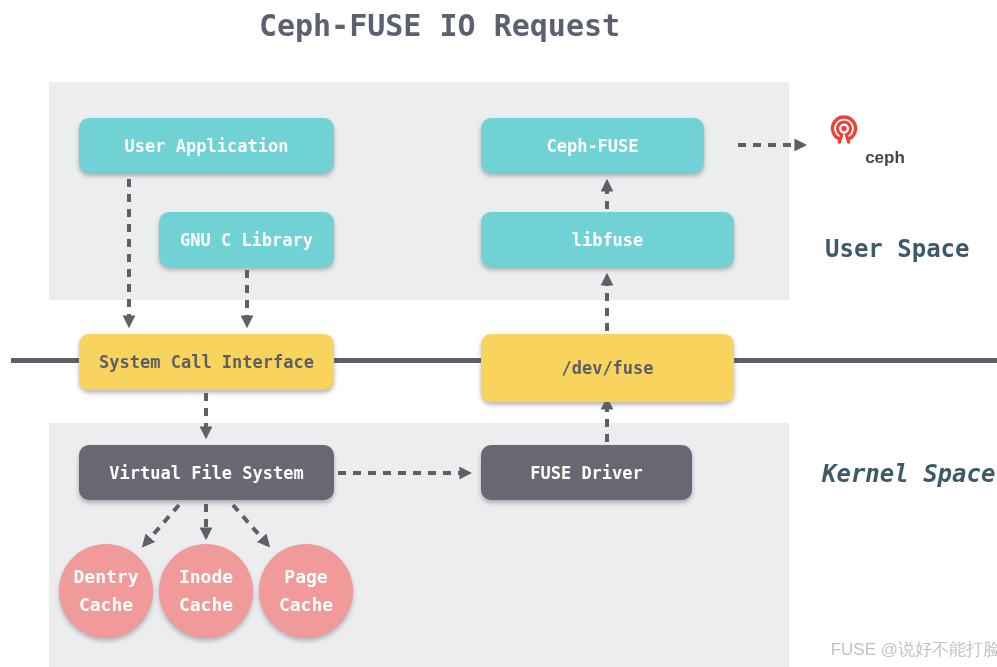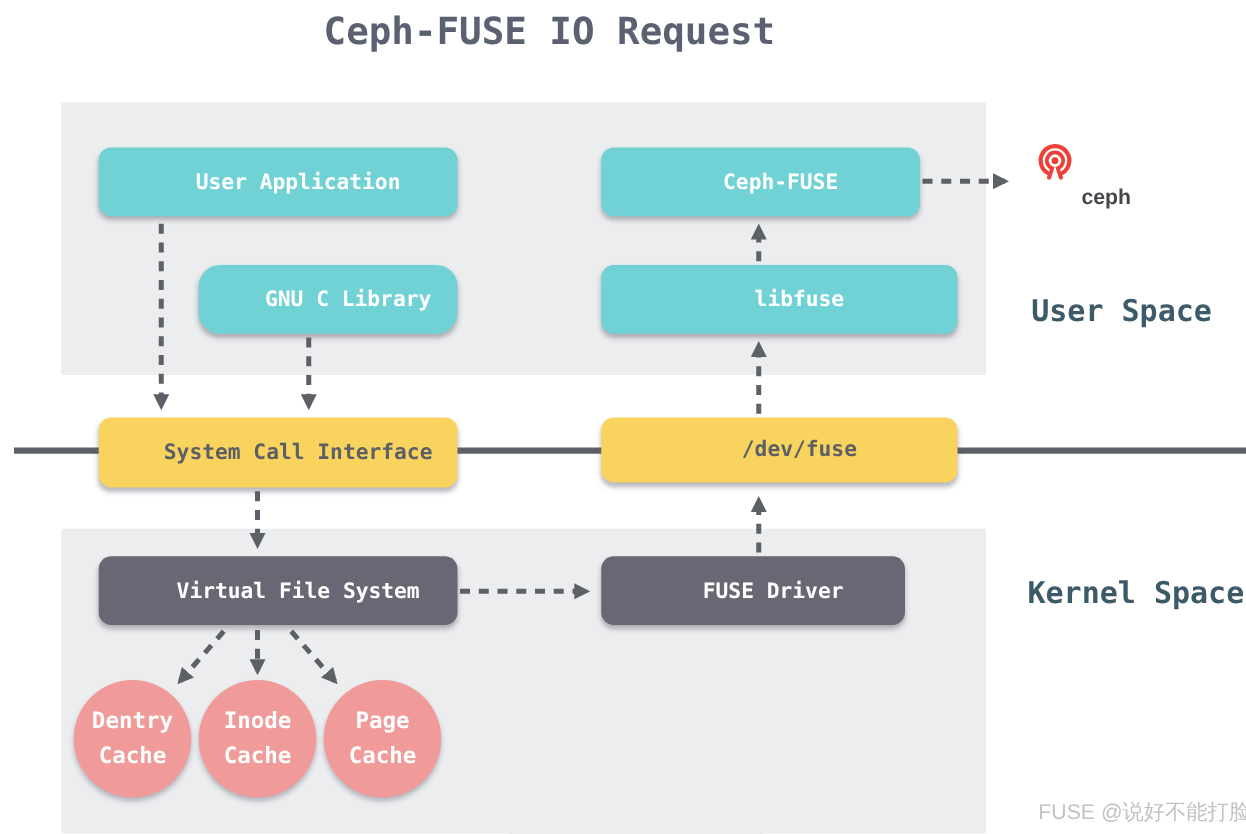--- a/index.html
+++ b/index.html
@@ -3,21 +3,21 @@
 <meta charset="utf-8">
 <style>
   html,body{margin:0;padding:0;background:#ffffff;}
   .canvas{position:relative;width:997px;height:667px;background:#ffffff;overflow:hidden;
           font-family:"DejaVu Sans Mono","Liberation Mono",monospace;margin-left:11px;}
   .panel{position:absolute;background:#ecedef;}
   .title{position:absolute;left:0;top:8px;width:857px;text-align:center;
          font-size:30px;font-weight:bold;color:#5b6170;letter-spacing:0px;}
   .node{position:absolute;display:flex;align-items:center;justify-content:center;
         border-radius:10px;font-size:17px;font-weight:bold;z-index:3;
-        box-shadow:0 3px 4px rgba(96,96,108,0.45);padding-left:32px;}
+        box-shadow:0 3px 4px rgba(96,96,108,0.45);}
   .teal{background:#70d2d5;color:#ffffff;}
   .yellow{background:#f8d35d;color:#5c5f66;}
   .dark{background:#6a6774;color:#ffffff;}
   .circle{position:absolute;width:94px;height:94px;border-radius:50%;background:#f09a9a;
           color:#ffffff;display:flex;align-items:center;justify-content:center;text-align:center;
           font-size:18px;line-height:28px;font-weight:bold;white-space:pre-line;z-index:3;
           box-shadow:0 3px 4px rgba(96,96,108,0.40);}
   .space-label{position:absolute;font-size:24px;font-weight:bold;color:#3d5a68;z-index:4;}
   .arrows{position:absolute;left:0;top:0;z-index:2;pointer-events:none;}
   .ceph-logo{position:absolute;left:813px;top:114px;z-index:4;}
@@ -54,39 +54,39 @@
       <path d="M222 505 L257 545" marker-end="url(#ah)"></path>
       <path d="M327 473 H458" marker-end="url(#ah)"></path>
       <path d="M596 442 V400" marker-end="url(#ah)"></path>
       <path d="M596 331 V276" marker-end="url(#ah)"></path>
       <path d="M596 209 V182" marker-end="url(#ah)"></path>
       <path d="M727 145 H793" marker-end="url(#ah)"></path>
     </g>
   </svg>
 
   <div class="node teal" style="left:68px;top:118px;width:255px;height:55px;">User Application</div>
-  <div class="node teal" style="left:148px;top:212px;width:175px;height:55px;border-radius:17px;">GNU C Library</div>
+  <div class="node teal" style="left:148px;top:212px;width:175px;height:55px;">GNU C Library</div>
   <div class="node teal" style="left:470px;top:118px;width:223px;height:55px;">Ceph-FUSE</div>
   <div class="node teal" style="left:470px;top:212px;width:253px;height:55px;">libfuse</div>
 
   <div class="node yellow" style="left:68px;top:334px;width:255px;height:56px;">System Call Interface</div>
-  <div class="node yellow" style="left:470px;top:334px;width:253px;height:52px;">/dev/fuse</div>
+  <div class="node yellow" style="left:470px;top:334px;width:253px;height:68px;">/dev/fuse</div>
 
   <div class="node dark" style="left:68px;top:445px;width:255px;height:55px;">Virtual File System</div>
   <div class="node dark" style="left:470px;top:445px;width:211px;height:55px;">FUSE Driver</div>
 
   <div class="circle" style="left:48px;top:544px;">Dentry
 Cache</div>
   <div class="circle" style="left:148px;top:544px;">Inode
 Cache</div>
   <div class="circle" style="left:248px;top:544px;">Page
 Cache</div>
 
   <div class="space-label" style="left:814px;top:235px;">User Space</div>
-  <div class="space-label" style="left:811px;top:460px;">Kernel Space</div>
+  <div class="space-label" style="left:811px;top:460px;font-style:italic;">Kernel Space</div>
 
   <svg class="ceph-logo" width="40" height="36" viewBox="0 0 40 36">
     <g stroke="#ee4037" fill="none" stroke-linecap="round">
       <path d="M15.3 28 L16.1 25.3 A11.5 11.5 0 1 1 23.9 25.3 L24.7 28" stroke-width="3.4"></path>
       <path d="M16.9 23.5 L17.78 20.6 A6.5 6.5 0 1 1 22.22 20.6 L23.1 23.5" stroke-width="3"></path>
     </g>
     <circle cx="20" cy="14.5" r="2.7" fill="#ee4037"></circle>
   </svg>
   <div class="ceph-text">ceph</div>
 

